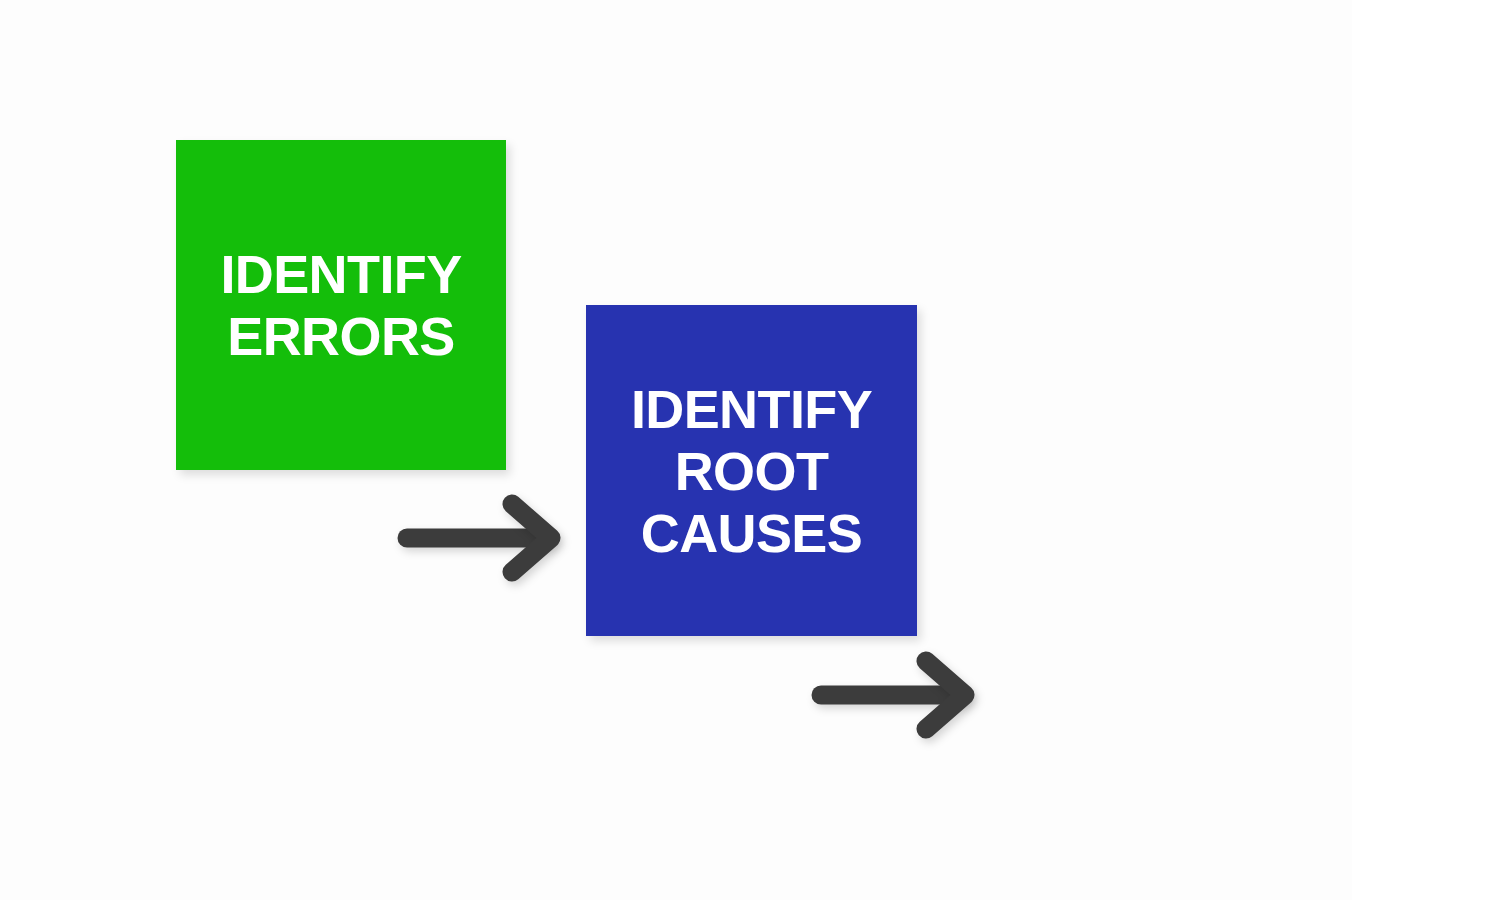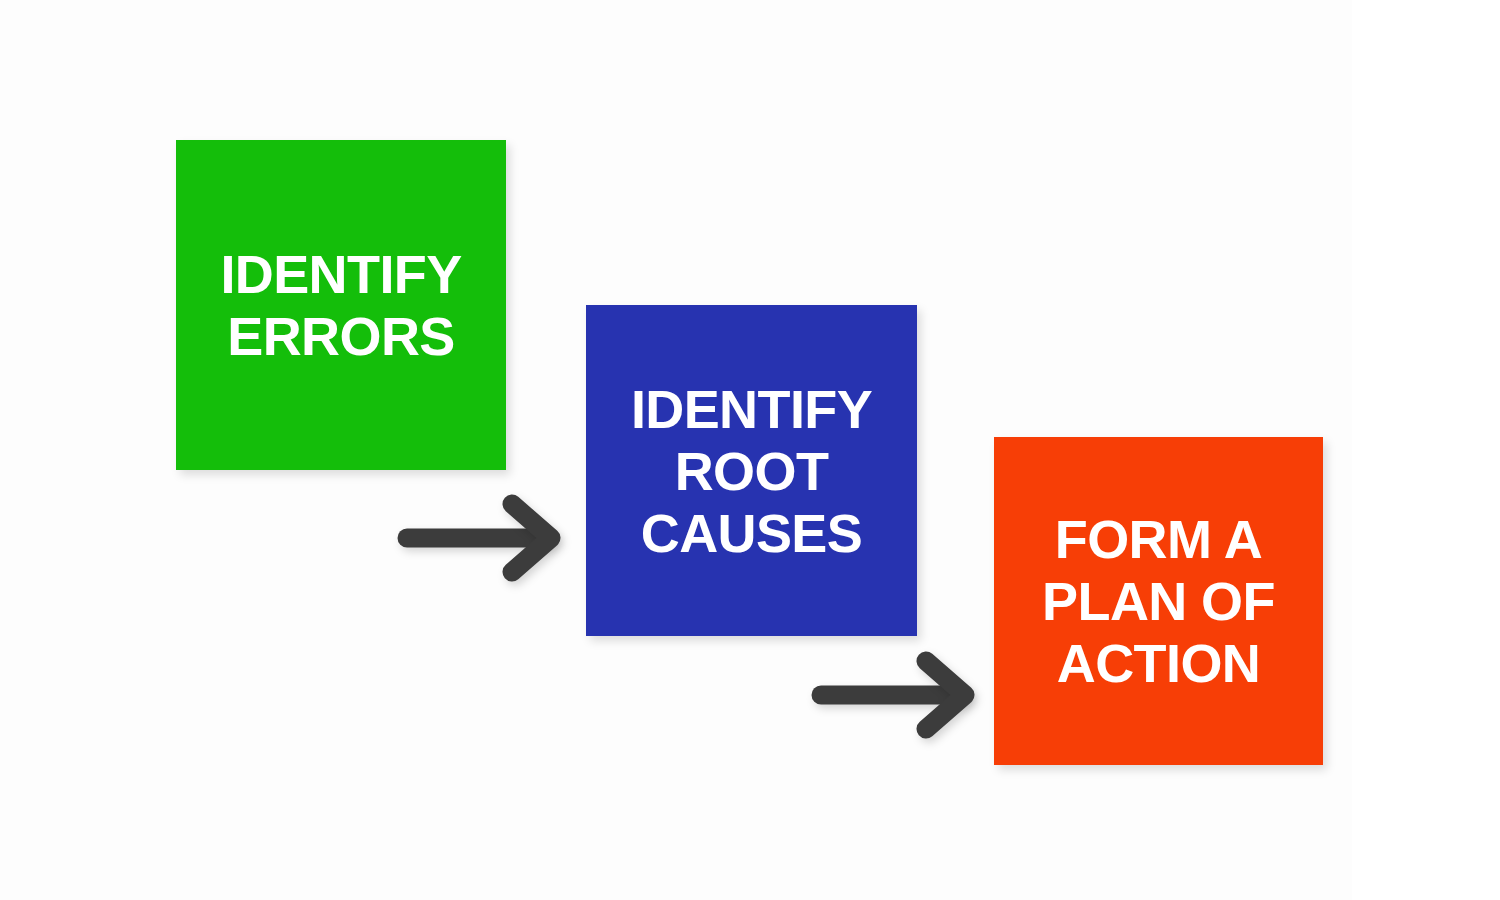--- a/index.html
+++ b/index.html
@@ -111,19 +111,14 @@
     <div class="step-label">IDENTIFY
 ROOT
 CAUSES</div>
   </div>
 
   <svg class="arrow-connector" id="arrow-2" viewBox="0 0 175 92">
     <path class="arrow-shape" d="M 11 46 L 150 46"></path>
     <path class="arrow-shape" d="M 116 12 L 155 46 L 116 80"></path>
   </svg>
 
-  <div class="step-box" id="box-form-plan">
-    <div class="step-label">FORM A
-PLAN OF
-ACTION</div>
-  </div>
 
 </div>
 
 </body></html>

